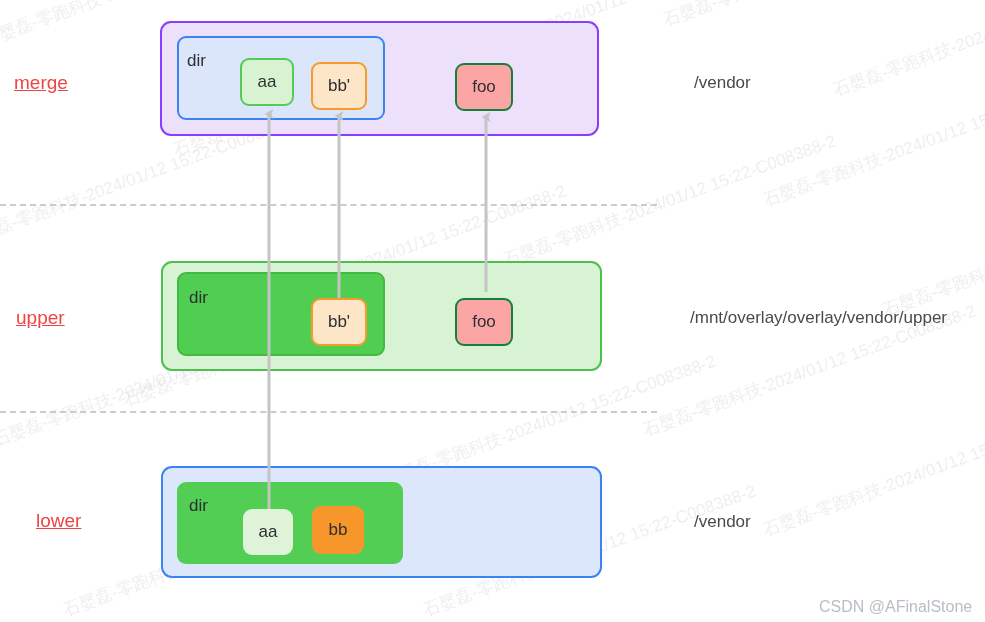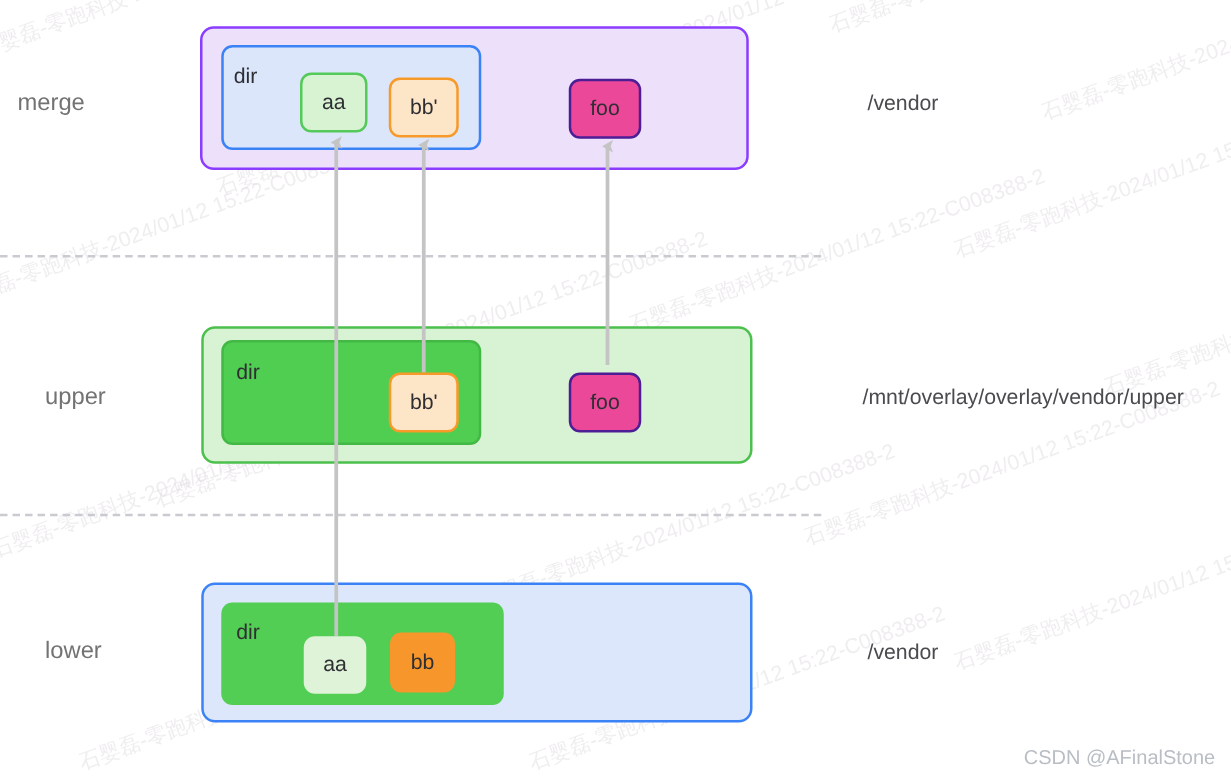--- a/index.html
+++ b/index.html
@@ -33,25 +33,26 @@
     color: #d9d4d9;
     opacity: 0.40;
     font-size: 17px;
     white-space: nowrap;
     font-family: "Liberation Sans", "DejaVu Sans", sans-serif;
   }
 
   
   .row-label {
     position: absolute;
-    color: #737373;
+    color: #ef4444;
     font-size: 19px;
     line-height: 19px;
     white-space: nowrap;
     z-index: 3;
+    text-decoration: underline;
   }
   .path-label {
     position: absolute;
     color: #4a4a4f;
     font-size: 17px;
     line-height: 17px;
     white-space: nowrap;
     z-index: 3;
     text-align: right;
   }
@@ -95,21 +96,21 @@
   
   .merge-outer { background: #ece0fb; border: 2px solid #8b3dff; }
   .merge-dir   { background: #dbe6fb; border: 2px solid #3b82f6; }
   .upper-outer { background: #d8f2d4; border: 2px solid #4cc04c; }
   .upper-dir   { background: #4fce52; border: 2px solid #43b845; }
   .lower-outer { background: #dde7fb; border: 2px solid #3b82f6; }
   .lower-dir   { background: #52ce55; border: none; }
 
   .node-aa-merge { background: #d7f3d2; border: 2px solid #55c95a; }
   .node-bb-merge { background: #fde5c8; border: 2px solid #f79a29; }
-  .node-foo      { background: #ec4899; border: 2px solid #4c1d95; }
+  .node-foo      { background: #fca5a5; border: 2px solid #15803d; }
   .node-bb-upper { background: #fde5c8; border: 2px solid #f79a29; }
   .node-aa-lower { background: #dff3d9; border: none; }
   .node-bb-lower { background: #f7962a; border: none; }
 
   
   .arrow-svg {
     position: absolute;
     left: 0; top: 0;
     width: 985px; height: 622px;
     z-index: 3;
@@ -160,21 +161,21 @@
   <div class="node node-bb-merge" style="left:311px; top:62px; width:56px; height:48px;">bb'</div>
   <div class="node node-foo" style="left:455px; top:63px; width:58px; height:48px;">foo</div>
   <div class="row-label" style="left:14px; top:73px;">merge</div>
   <div class="path-label" style="left:694px; top:74px;">/vendor</div>
 
   <div class="box box-outer upper-outer" style="left:161px; top:261px; width:441px; height:110px;"></div>
   <div class="box upper-dir" style="left:177px; top:272px; width:208px; height:84px;"></div>
   <div class="dirlabel" style="left:189px; top:289px;">dir</div>
   <div class="node node-bb-upper" style="left:311px; top:298px; width:56px; height:48px;">bb'</div>
   <div class="node node-foo" style="left:455px; top:298px; width:58px; height:48px;">foo</div>
-  <div class="row-label" style="left:16px; top:308px;margin-left:20px;">upper</div>
+  <div class="row-label" style="left:16px; top:308px;">upper</div>
   <div class="path-label" style="left:690px; top:309px;">/mnt/overlay/overlay/vendor/upper</div>
 
   <div class="box box-outer lower-outer" style="left:161px; top:466px; width:441px; height:112px;"></div>
   <div class="box lower-dir" style="left:177px; top:482px; width:226px; height:82px;"></div>
   <div class="dirlabel" style="left:189px; top:497px;">dir</div>
   <div class="node node-aa-lower" style="left:243px; top:509px; width:50px; height:46px;">aa</div>
   <div class="node node-bb-lower" style="left:312px; top:506px; width:52px; height:48px;">bb</div>
   <div class="row-label" style="left:16px; top:511px;margin-left:20px;">lower</div>
   <div class="path-label" style="left:694px; top:513px;">/vendor</div>
 

